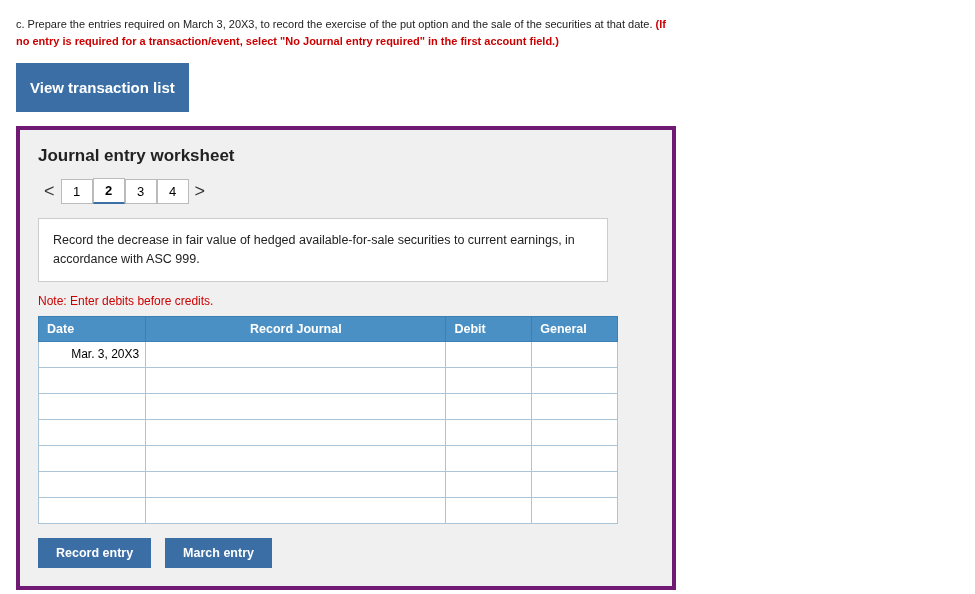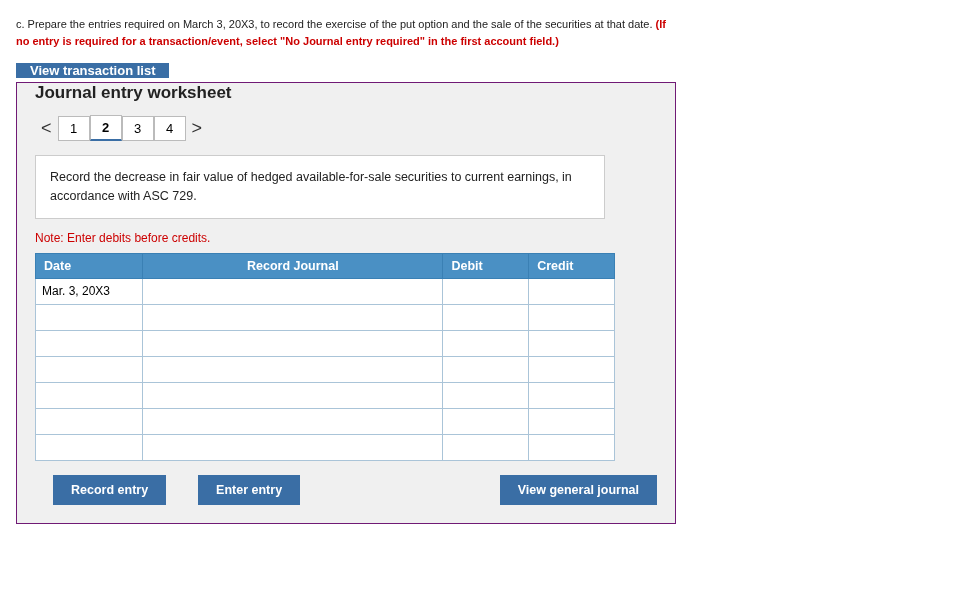--- a/index.html
+++ b/index.html
@@ -19,30 +19,30 @@
       line-height: 1.5;
     }
     .instruction-text .bold-red {
       color: #cc0000;
       font-weight: bold;
     }
     .view-transaction-btn {
       background-color: #3a6ea5;
       color: #fff;
       border: none;
-      padding: 0 14px;
-      font-size: 13px;
-      cursor: pointer;
-      margin-bottom: 4px;
+      padding: 16px 14px;
+      font-size: 15px;
+      cursor: pointer;
+      margin-bottom: 14px;
       font-weight: bold;
     }
     .worksheet-container {
-      border: 1px solid #701a75;
+      border: 4px solid #701a75;
       background: #f0f0f0;
-      padding: 0 18px 18px 18px;
+      padding: 16px 18px 18px 18px;
       max-width: 660px;
     }
     .worksheet-title {
       font-size: 17px;
       font-weight: bold;
       margin-bottom: 12px;
       color: #222;
     }
     .tab-nav {
       display: flex;
@@ -131,41 +131,41 @@
       height: 100%;
       border: none;
       outline: none;
       padding: 3px 6px;
       font-size: 12px;
       background: transparent;
     }
     .journal-table tbody tr:first-child td:first-child {
       padding: 3px 6px;
       font-size: 12px;
+      text-align: right;
     }
     .date-cell {
       padding: 3px 6px;
       font-size: 12px;
       vertical-align: middle;
     }
     .actions-row {
       display: flex;
       align-items: center;
       gap: 14px;
       margin-top: 14px;
     }
     .action-btn {
       background-color: #3a6ea5;
       color: #fff;
       border: none;
       padding: 8px 18px;
       font-size: 12.5px;
       cursor: pointer;
       font-weight: bold;
-      margin-left: 18px;
     }
     .spacer {
       flex: 1;
     }
   </style>
 </head>
 <body>
 
 
 
@@ -188,32 +188,32 @@
     <div class="tab-numbers">
       <div class="tab-num">1</div>
       <div class="tab-num active">2</div>
       <div class="tab-num">3</div>
       <div class="tab-num">4</div>
     </div>
     <button class="tab-nav-arrow">&gt;</button>
   </div>
 
   <div class="description-box">
-    <span>Record the decrease in fair value of hedged available-for-sale securities to current earnings, in accordance with ASC 729.</span>
+    <span>Record the decrease in fair value of hedged available-for-sale securities to current earnings, in accordance with ASC 999.</span>
   </div>
 
   <div class="note-text">Note: Enter debits before credits.</div>
 
   <table class="journal-table">
     <thead>
       <tr>
         <th>Date</th>
         <th>Record Journal</th>
         <th>Debit</th>
-        <th>Credit</th>
+        <th>General</th>
       </tr>
     </thead>
     <tbody id="journal-tbody">
     <tr>
           <td class="date-cell">Mar. 3, 20X3</td>
           <td><input type="text" style=""></td>
           <td><input type="text" style=""></td>
           <td><input type="text" style=""></td>
         </tr>
         <tr>
@@ -250,21 +250,20 @@
           <td><input type="text" style=""></td>
           <td><input type="text" style=""></td>
           <td><input type="text" style=""></td>
           <td><input type="text" style=""></td>
         </tr>
       </tbody>
   </table>
 
   <div class="actions-row">
     <button class="action-btn">Record entry</button>
-    <button class="action-btn">Enter entry</button>
+    <button class="action-btn">March entry</button>
     <div class="spacer"></div>
-    <button class="action-btn">View general journal</button>
   </div>
 
 </div>
 
 
 
 
 </body></html>

